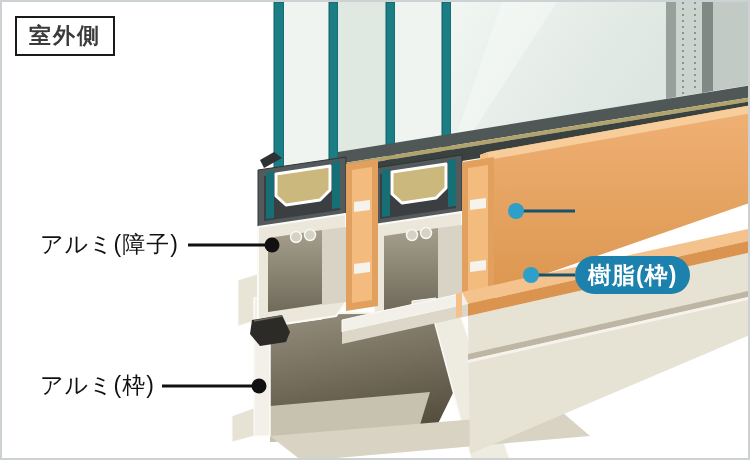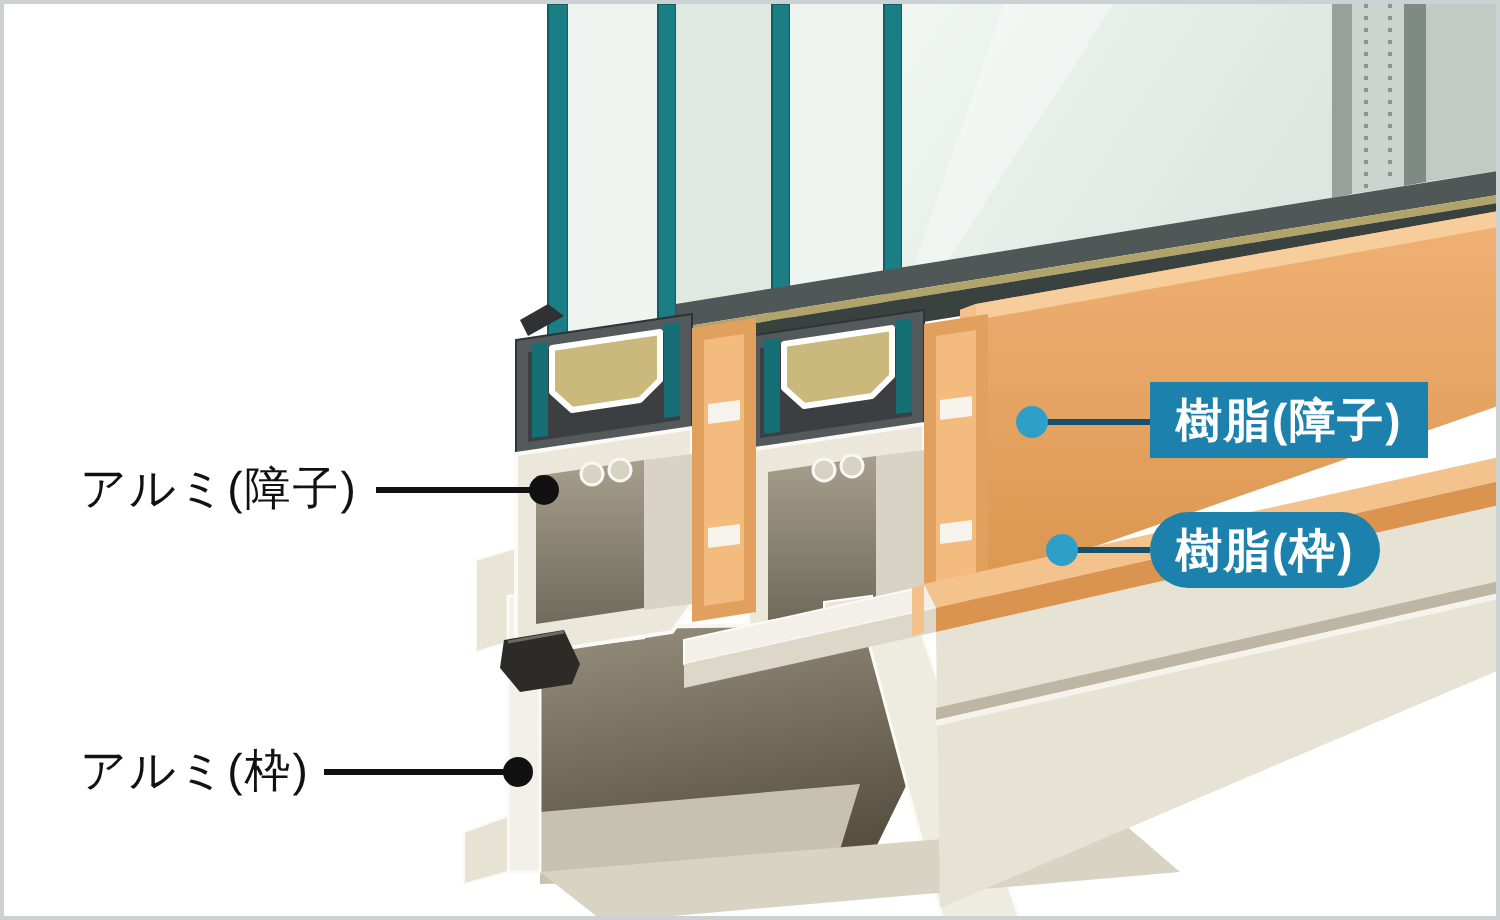--- a/index.html
+++ b/index.html
@@ -152,19 +152,19 @@
       <circle cx="270" cy="243" r="7.5" fill="#111111"></circle>
       <line x1="160" y1="384" x2="252" y2="384" stroke="#111111" stroke-width="3"></line>
       <circle cx="257" cy="384" r="7.5" fill="#111111"></circle>
       <line x1="514" y1="209" x2="573" y2="209" stroke="#17516c" stroke-width="3"></line>
       <circle cx="514" cy="209" r="8" fill="#2d9fc9"></circle>
       <line x1="529" y1="273" x2="573" y2="273" stroke="#17516c" stroke-width="3"></line>
       <circle cx="529" cy="273" r="8" fill="#2d9fc9"></circle>
     </g>
   </svg>
 
+  <div class="side-box outdoor">室外側</div>
 
   <div class="callout-plain aluminum-sash-label">アルミ(障子)</div>
   <div class="callout-plain aluminum-frame-label">アルミ(枠)</div>
-  <div class="callout-badge resin-sash-label">樹脂(障子)</div>
   <div class="callout-badge resin-frame-label">樹脂(枠)</div>
 
 </div>
 
 </body></html>

